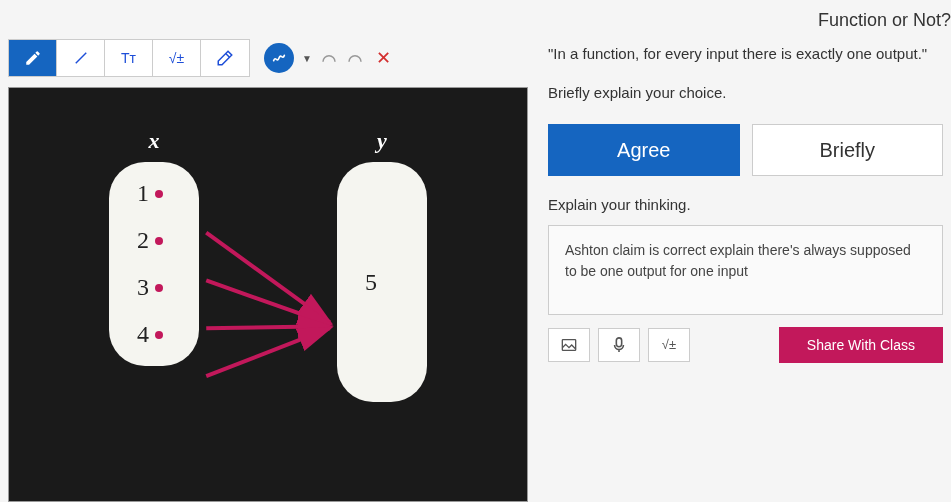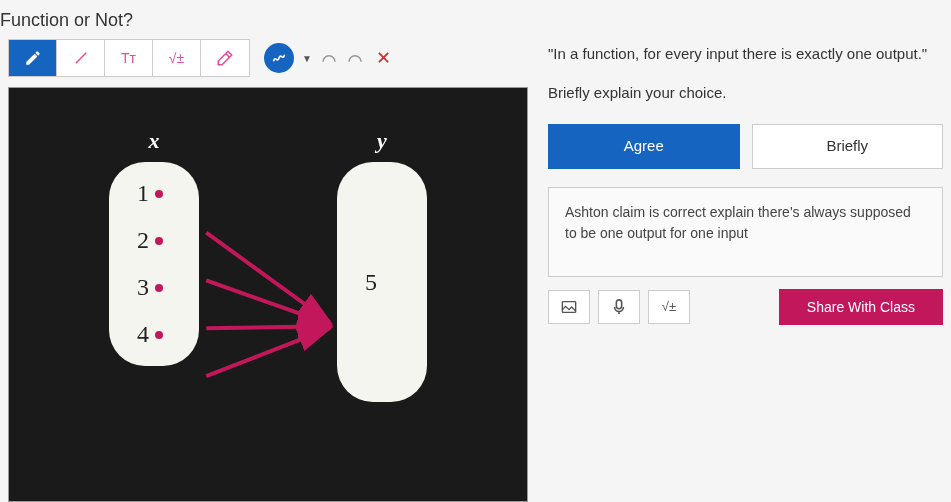--- a/index.html
+++ b/index.html
@@ -1,22 +1,22 @@
 <!DOCTYPE html>
 <html><head>
 <meta charset="utf-8">
 <style>
 *{box-sizing:border-box;margin:0;padding:0}
 body{font-family:Arial,Helvetica,sans-serif;background:#f5f5f5;width:951px;height:502px;overflow:hidden;display:flex;flex-direction:column}
-.title{text-align:left;font-size:18px;color:#333;padding:10px 0 8px;font-weight:500}
+.title{text-align:right;font-size:18px;color:#333;padding:10px 0 8px;font-weight:500}
 .main{display:flex;flex:1;gap:12px;padding:0 8px}
 .left{width:520px;display:flex;flex-direction:column}
 .toolbar{display:flex;align-items:center;gap:0;margin-bottom:10px}
 .tool-group{display:flex;border:1px solid #ccc}
-.tool-btn{width:48px;height:36px;display:flex;align-items:center;justify-content:center;background:#fff;border-right:1px solid #ccc;cursor:pointer;font-size:14px;color:#ec4899}
+.tool-btn{width:48px;height:36px;display:flex;align-items:center;justify-content:center;background:#fff;border-right:1px solid #ccc;cursor:pointer;font-size:14px;color:#1d4ed8}
 .tool-btn:last-child{border-right:none}
 .tool-btn.active{background:#1565c0;color:#fff}
 .tool-btn svg{width:18px;height:18px}
 .undo-group{display:flex;align-items:center;gap:8px;margin-left:14px}
 .undo-btn{width:30px;height:30px;border-radius:50%;display:flex;align-items:center;justify-content:center;cursor:pointer}
 .undo-btn.primary{background:#1565c0;color:#fff}
 .chevron{font-size:10px;color:#555;cursor:pointer}
 .redo-arc,.undo-arc{width:18px;height:14px;color:#999}
 .close-x{color:#d32f2f;font-size:18px;margin-left:4px;cursor:pointer}
 .canvas{flex:1;background:#1a1a1a;border:1px solid #999;position:relative;min-height:380px}
@@ -26,21 +26,21 @@
 .box{background:#f5f5f0;border-radius:36px;padding:18px 28px;display:flex;flex-direction:column;gap:20px;min-width:90px;position:relative}
 .box.y-box{min-height:240px;justify-content:center}
 .val{font-size:24px;font-family:'Times New Roman',serif;color:#222;display:flex;align-items:center;gap:6px;position:relative}
 .dot{width:8px;height:8px;background:#c2185b;border-radius:50%}
 .arrows{position:absolute;top:40px;left:0;right:0;bottom:0;pointer-events:none}
 .right{flex:1;padding:4px 0 0 8px;display:flex;flex-direction:column;font-size:15px;color:#333;line-height:1.5}
 .quote{margin-bottom:16px}
 .para{margin-bottom:14px}
 .is-word{font-style:italic}
 .choice-row{display:flex;gap:12px;margin:6px 0 18px}
-.choice-btn{flex:1;padding:10px 0;text-align:center;border:1px solid #ccc;background:#fff;cursor:pointer;font-size:15px}
+.choice-btn{flex:1;padding:10px 0;text-align:center;border:1px solid #ccc;background:#fff;cursor:pointer;font-size:20px}
 .choice-btn.selected{background:#1565c0;color:#fff;border-color:#1565c0}
 .explain-label{margin-bottom:8px}
 .textbox{border:1px solid #ccc;background:#fafafa;padding:14px 16px;min-height:90px;font-size:14px;color:#444;line-height:1.5}
 .bottom-bar{display:flex;align-items:center;gap:8px;margin-top:12px}
 .mini-btn{width:42px;height:34px;border:1px solid #ccc;background:#fff;display:flex;align-items:center;justify-content:center;cursor:pointer;font-size:13px;color:#555}
 .share-btn{margin-left:auto;background:#c2185b;color:#fff;padding:10px 28px;border:none;cursor:pointer;font-size:14px}
 </style>
 </head>
 <body>
 
@@ -129,20 +129,21 @@
       </div>
     </div>
   </div>
   <div class="right">
     <div class="quote">"In a function, for every input there is exactly one output."</div>
     <div class="para">Briefly explain your choice.</div>
     <div class="choice-row">
       <div class="choice-btn selected">Agree</div>
       <div class="choice-btn">Briefly</div>
     </div>
+    <div class="explain-label">Explain your thinking.</div>
     <div class="textbox">Ashton claim is correct explain there's always supposed to be one output for one input</div>
     <div class="bottom-bar">
       <div class="mini-btn">
         <svg width="16" height="14" viewBox="0 0 24 20" fill="none" stroke="currentColor" stroke-width="2">
             <rect x="2" y="2" width="20" height="16" rx="1"></rect>
             <path d="M2 14l5-5 5 5 4-4 6 6"></path>
           </svg>
       </div>
       <div class="mini-btn">
         <svg width="14" height="16" viewBox="0 0 14 18" fill="none" stroke="currentColor" stroke-width="1.8">

